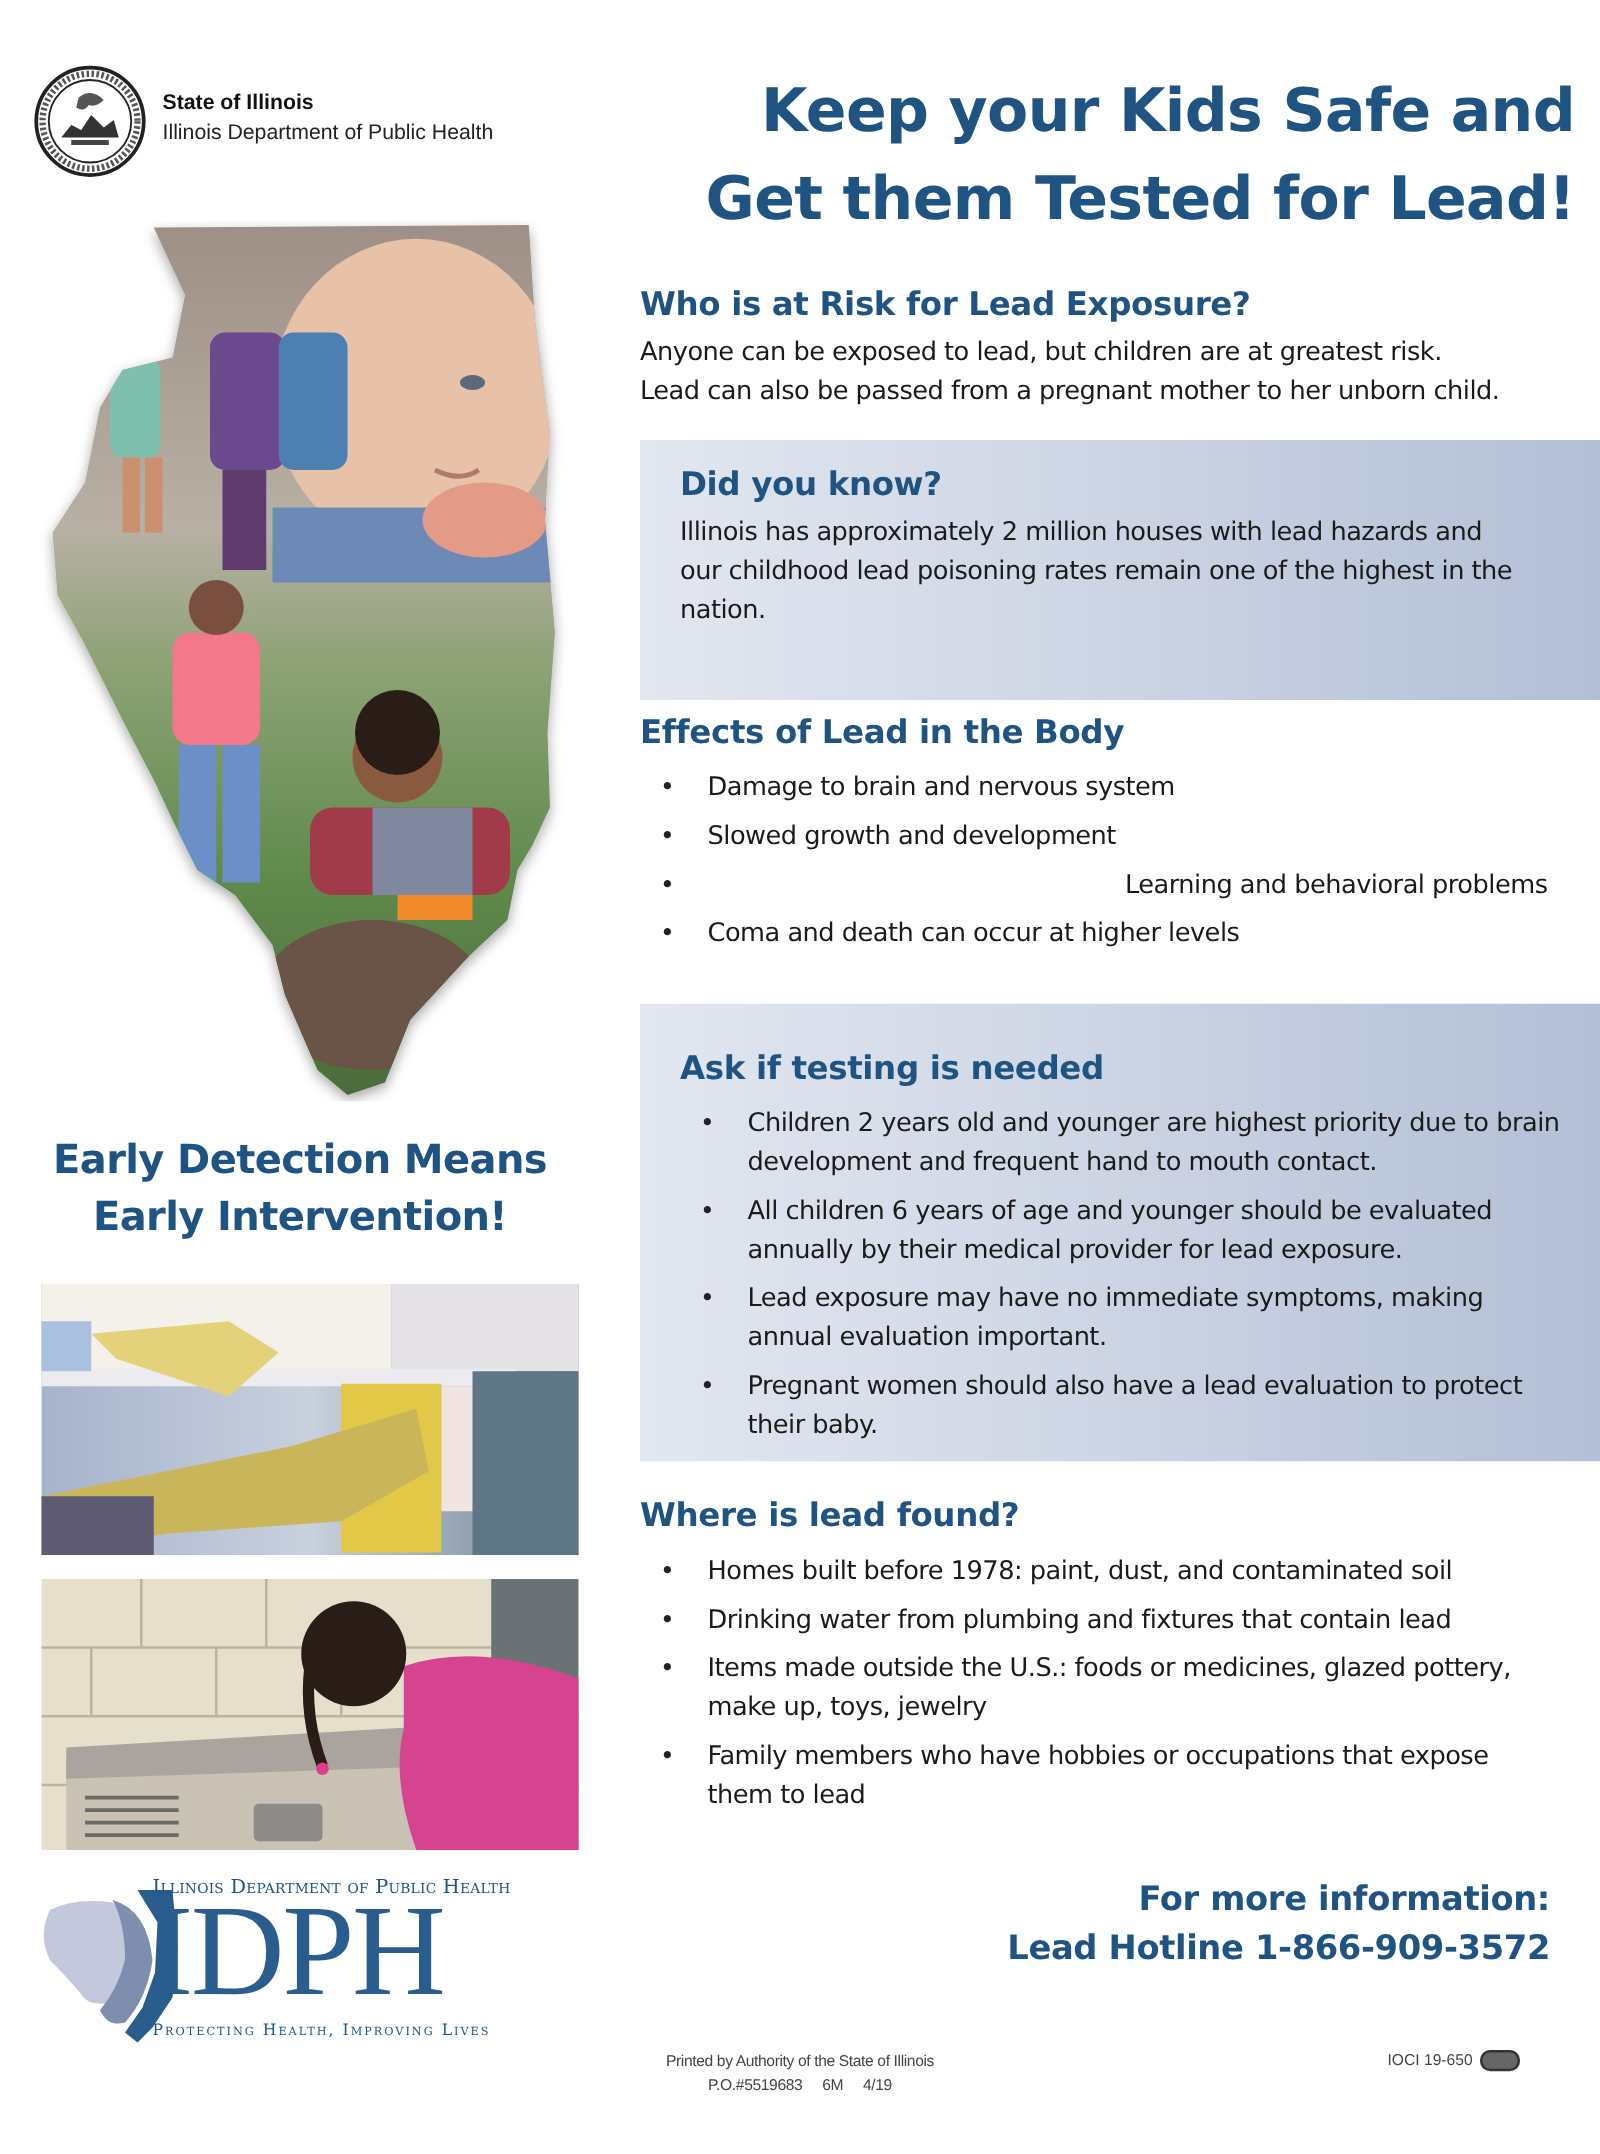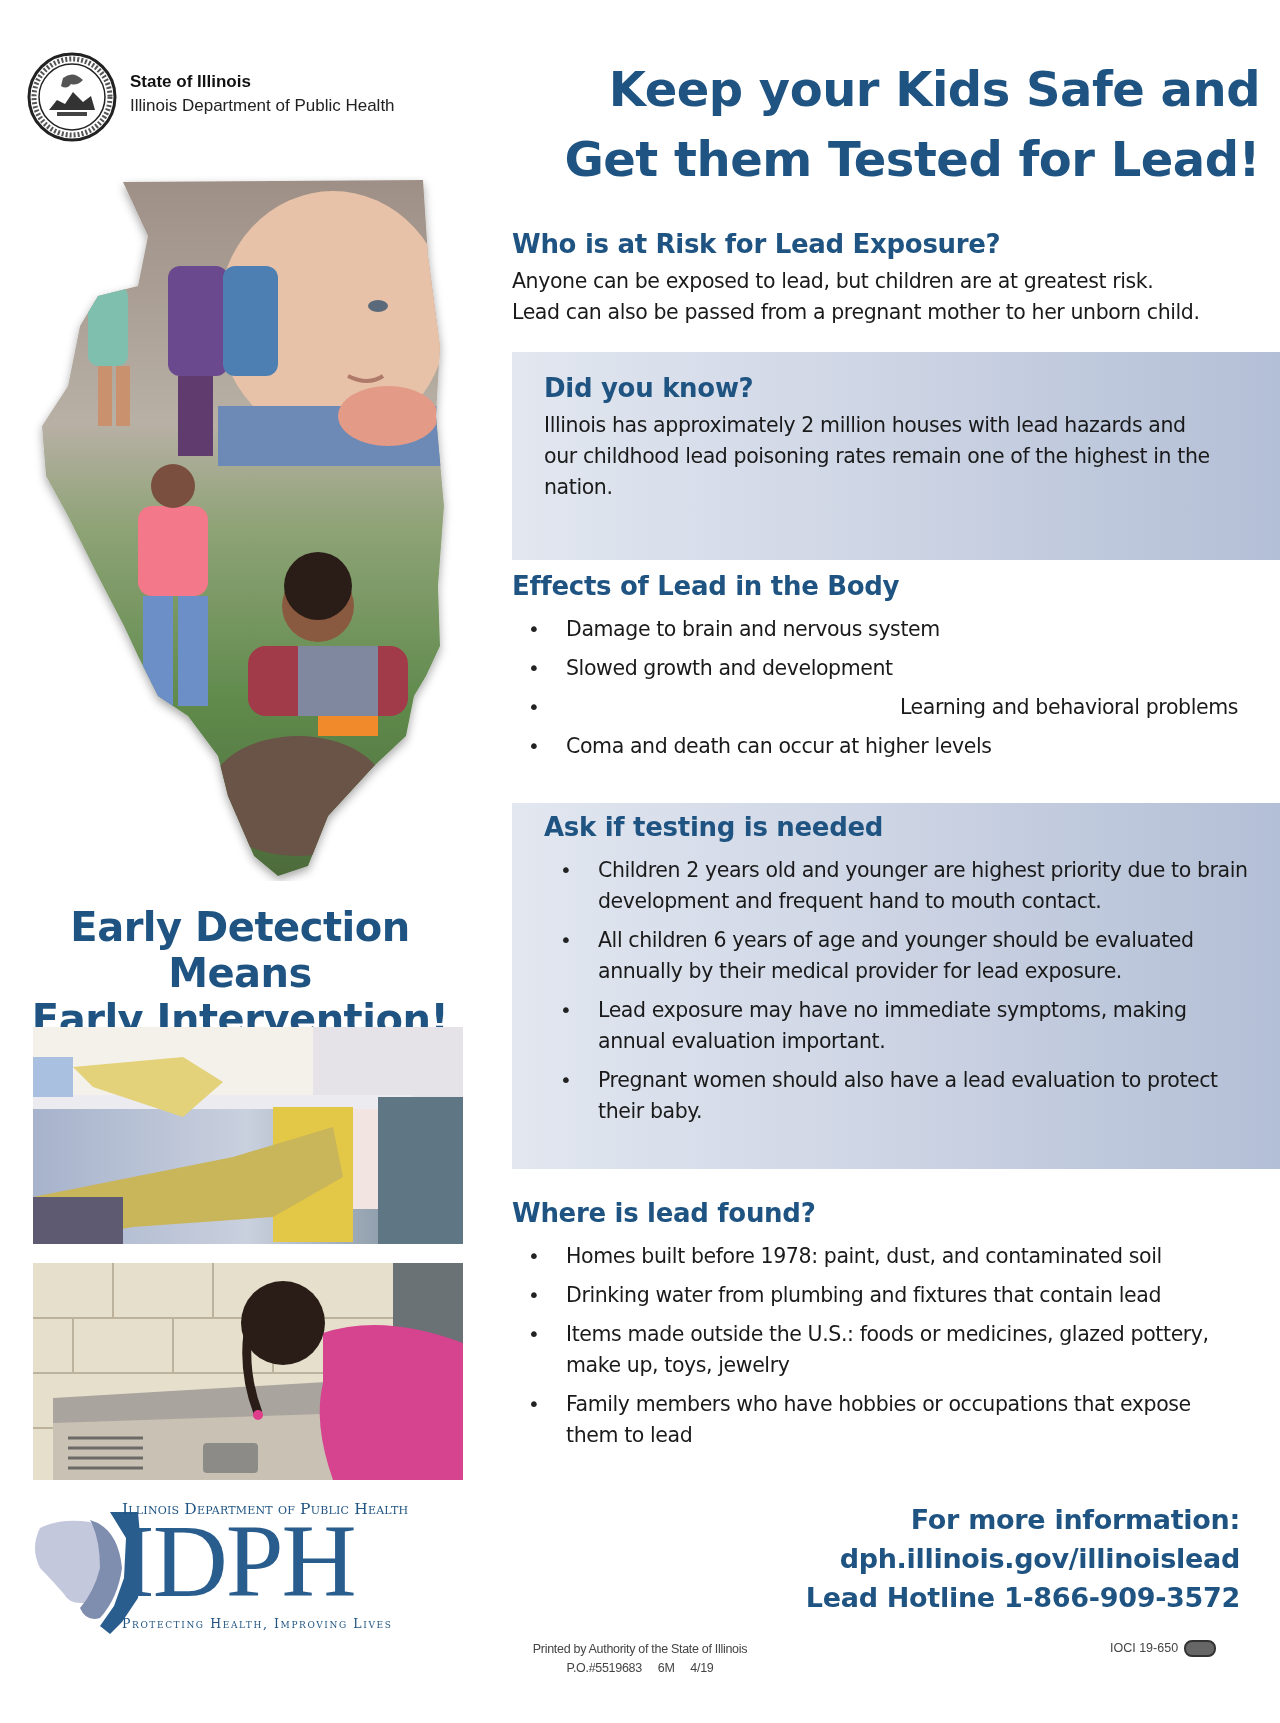--- a/index.html
+++ b/index.html
@@ -28,21 +28,21 @@
   .bullets li::before { content: "•"; position: absolute; left: 2px; top: 0; font-size: 20px; color: #222; }
   .bullets.spaced li { margin-bottom: 8px; }
 
   .shade {
     background: linear-gradient(90deg, #e2e7f0 0%, #cfd6e5 45%, #b3bfd6 100%);
   }
 
   
   .il-map { left: 28px; top: 176px; width: 430px; height: 705px; }
   .photo { overflow: hidden; }
-  .early { left: 20px; top: 904px; width: 440px; text-align: center; font-size: 40px; line-height: 46px; letter-spacing: -0.5px; }
+  .early { left: 20px; top: 904px; width: 440px; text-align: center; font-size: 32px; line-height: 46px; letter-spacing: -0.5px; }
 
   .idph-logo { left: 30px; top: 1498px; width: 420px; height: 140px; }
 
   .contact { right: 40px; top: 1500px; text-align: right; font-size: 27px; line-height: 39px; letter-spacing: -0.3px; }
 
   .printed { left: 480px; top: 1640px; width: 320px; text-align: center; font-size: 12.5px; line-height: 19px; color: #444; font-family: "Liberation Sans Narrow", "Liberation Sans", sans-serif; letter-spacing: -0.3px; }
   .ioci { left: 1110px; top: 1640px; font-size: 12.5px; color: #444; }
   .bug { display: inline-block; width: 28px; height: 13px; border: 2px solid #333; border-radius: 8px; vertical-align: middle; margin-left: 6px; background: #666; }
 </style>
 </head>
@@ -83,21 +83,21 @@
   <div class="sec-h hdr-text">Effects of Lead in the Body</div>
   <ul class="bullets" style="margin-top:12px;">
     <li style="margin-bottom:8px;">Damage to brain and nervous system</li>
     <li style="margin-bottom:8px;">Slowed growth and development</li>
     <li style="margin-bottom:8px;text-align:right;">Learning and behavioral problems</li>
     <li>Coma and death can occur at higher levels</li>
   </ul>
 </div>
 
 <div class="abs shade" style="left:512px; top:803px; width:768px; height:366px;">
-  <div style="padding:8px 30px 0 32px;">
+  <div style="padding:36px 30px 0 32px;">
     <div class="sec-h hdr-text">Ask if testing is needed</div>
     <ul class="bullets spaced" style="margin-top:12px; width:690px;">
       <li>Children 2 years old and younger are highest priority due to brain development and frequent hand to mouth contact.</li>
       <li>All children 6 years of age and younger should be evaluated annually by their medical provider for lead exposure.</li>
       <li>Lead exposure may have no immediate symptoms, making annual evaluation important.</li>
       <li>Pregnant women should also have a lead evaluation to protect their baby.</li>
     </ul>
   </div>
 </div>
 
@@ -225,21 +225,20 @@
     <path d="M60 22 Q88 30 92 70 Q88 100 70 120 Q56 124 50 110 Q64 94 70 70 Q70 40 60 22 Z" fill="#7f8daf"></path>
     <path d="M80 14 L108 14 L112 60 L108 100 L92 124 L80 136 L70 128 L84 108 L94 80 L96 40 Z" fill="#295d8e"></path>
   </svg>
   <div class="abs" style="left:92px; top:2px; font-family:'DejaVu Serif', serif; font-size:15.5px; color:#1f5482; letter-spacing:0.2px; font-variant:small-caps;">Illinois Department of Public Health</div>
   <div class="abs" style="left:90px; top:8px; font-family:'Liberation Serif', serif; font-size:104px; line-height:110px; color:#295d8e; letter-spacing:-2px;">IDPH</div>
   <div class="abs" style="left:92px; top:118px; font-family:'DejaVu Serif', serif; font-size:12.5px; color:#1f5482; letter-spacing:1.6px; font-variant:small-caps;">Protecting Health, Improving Lives</div>
 </div>
 
 <div class="abs contact hdr-text">
   <div>For more information:</div>
-  <div>dph.illinois.gov/illinoislead</div>
   <div>Lead Hotline 1-866-909-3572</div>
 </div>
 
 <div class="abs printed">
   <div>Printed by Authority of the State of Illinois</div>
   <div style="white-space:pre;">P.O.#5519683     6M     4/19</div>
 </div>
 <div class="abs ioci">
   <span>IOCI 19-650</span><span class="bug"></span>
 </div>

